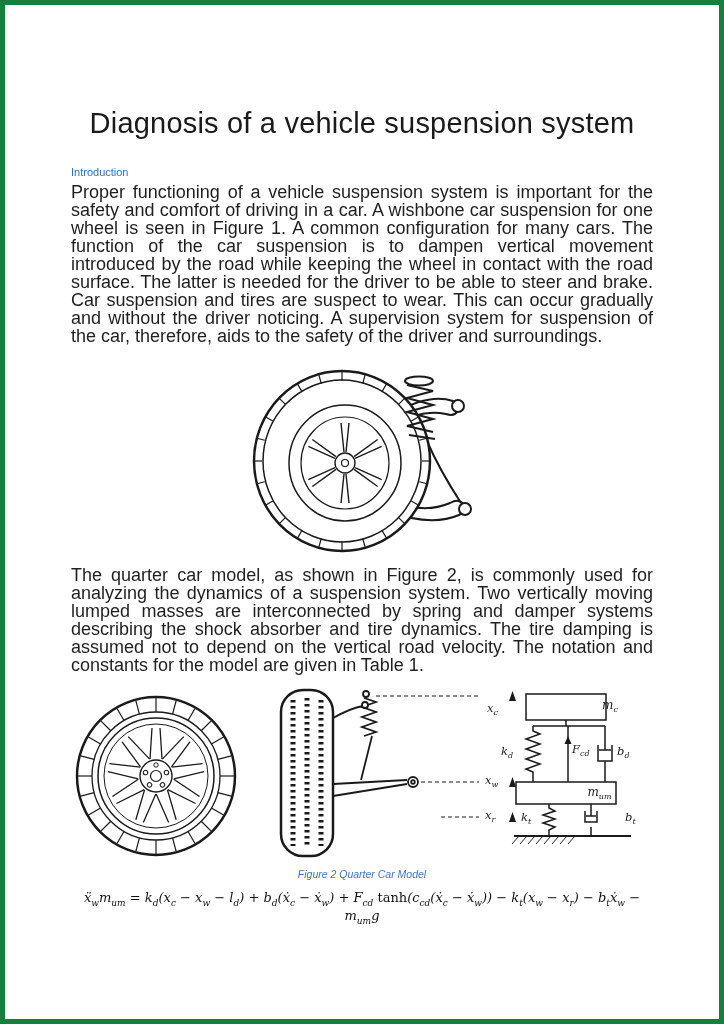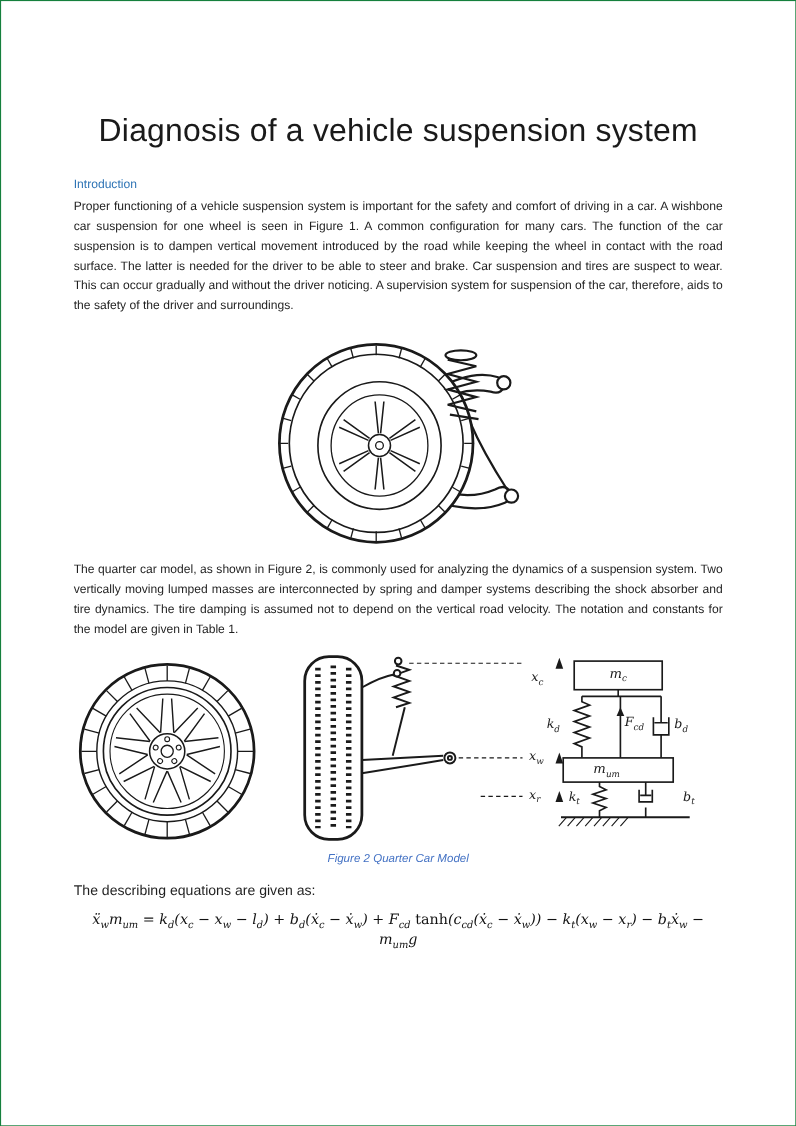--- a/index.html
+++ b/index.html
@@ -6,21 +6,21 @@
     --heading-blue:#2E74B5;
     --caption-blue:#4472C4;
     --text:#1f1f1f;
   }
   html,body{margin:0;padding:0;background:#ffffff;}
   .page{
     position:relative;
     width:724px;height:1024px;
     background:#fff;
     box-sizing:border-box;
-    border:1px solid #15803d;
+    border:5px solid #15803d;
     padding:0 66px;
     overflow:hidden;
     font-family:"Liberation Sans",sans-serif;
     color:var(--text);
   }
   h1.doc-title{
     margin:102px 0 0 0;
     font-size:29px;
     font-weight:400;
     text-align:center;
@@ -28,21 +28,21 @@
     letter-spacing:.2px;
   }
   h2.section-heading{
     margin:26px 0 4px 0;
     font-size:11px;
     font-weight:400;
     color:var(--heading-blue);
   }
   p.body-text{
     margin:5px 0 0 0;
-    font-size:11px;
+    font-size:18px;
     line-height:18px;
     text-align:justify;
   }
   .figure-block{ text-align:center; }
   .fig1-block{ margin-top:16px; }
   .figure-caption{
     margin-top:6px;
     font-size:10.5px;
     font-style:italic;
     color:var(--caption-blue);
@@ -56,21 +56,21 @@
   .fig2-wrap svg{position:absolute;left:0;top:0;}
   .lbl{
     position:absolute;
     font-family:"DejaVu Serif","Liberation Serif",serif;
     font-style:italic;
     font-size:11.5px;
     color:#1a1a1a;
     white-space:nowrap;
   }
   .lbl sub{font-size:8px;}
-  .lbl.box-lbl{text-align:center;font-size:12px;}
+  .lbl.box-lbl{text-align:center;font-size:12px;padding-left:44px;}
   p.eq-intro{margin:14px 0 0 0;font-size:12.8px;}
   .equation{
     margin:10px 0 2px 0;
     text-align:center;
     font-family:"DejaVu Serif","Liberation Serif",serif;
     font-style:italic;
     font-size:13px;
     color:#111;
   }
   .equation sub{font-size:9px;}
@@ -263,17 +263,16 @@
       <span class="lbl box-lbl" style="left:445px;top:101px;width:79px">m<sub>um</sub></span>
       <span class="lbl" style="left:430px;top:60px">k<sub>d</sub></span>
       <span class="lbl" style="left:501px;top:58px">F<sub>cd</sub></span>
       <span class="lbl" style="left:546px;top:60px">b<sub>d</sub></span>
       <span class="lbl" style="left:450px;top:126px">k<sub>t</sub></span>
       <span class="lbl" style="left:554px;top:126px">b<sub>t</sub></span>
     </div>
     <div class="figure-caption">Figure 2 Quarter Car Model</div>
   </div>
 
-  <p class="body-text eq-intro">The describing equations are given as:</p>
 
   <div class="equation">ẍ<sub>w</sub>m<sub>um</sub> = k<sub>d</sub>(x<sub>c</sub> − x<sub>w</sub> − l<sub>d</sub>) + b<sub>d</sub>(ẋ<sub>c</sub> − ẋ<sub>w</sub>) + F<sub>cd</sub> <span class="rm">tanh</span>(c<sub>cd</sub>(ẋ<sub>c</sub> − ẋ<sub>w</sub>)) − k<sub>t</sub>(x<sub>w</sub> − x<sub>r</sub>) − b<sub>t</sub>ẋ<sub>w</sub> − m<sub>um</sub>g</div>
 
 </div>
 
 </body></html>

